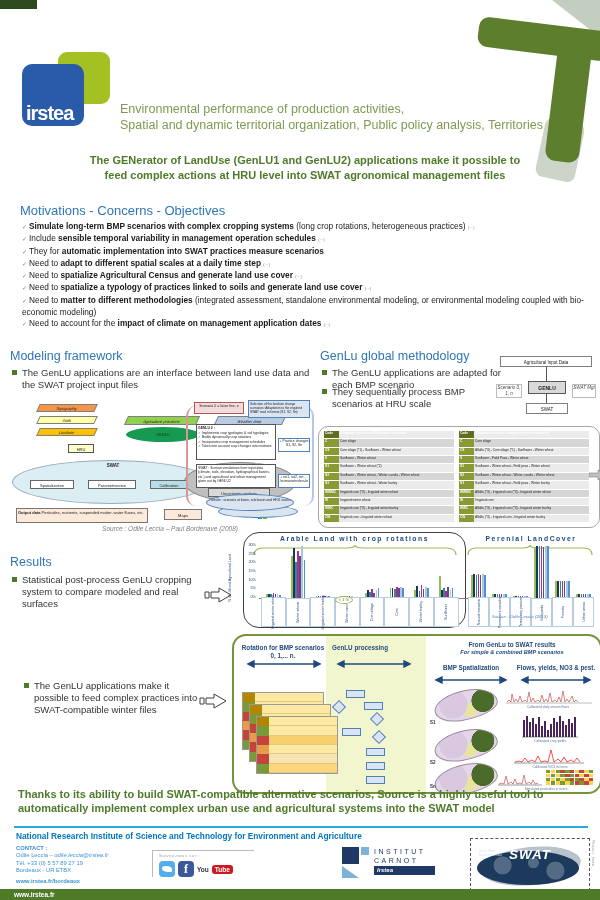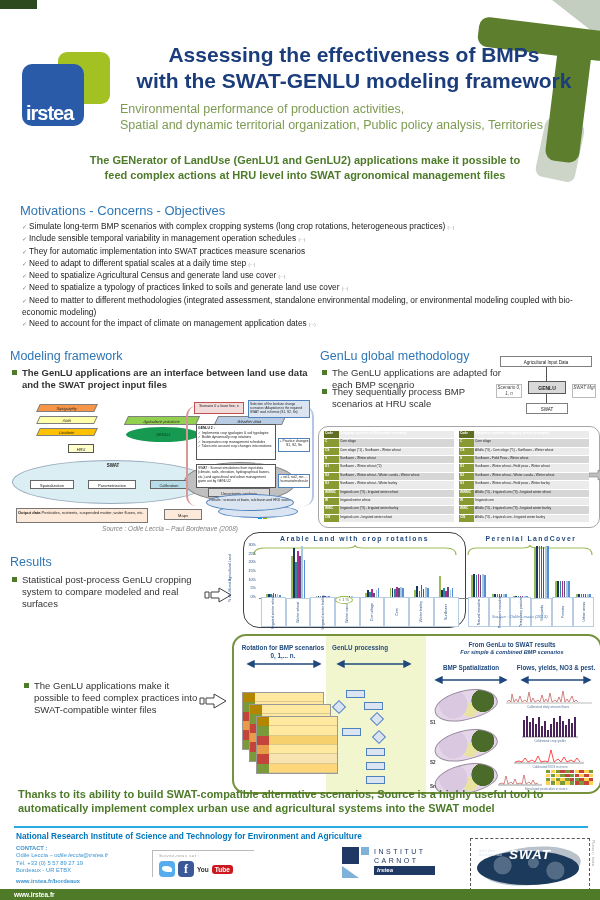--- a/index.html
+++ b/index.html
@@ -23,30 +23,30 @@
   
   .intro{left:55px;top:153px;width:500px;text-align:center;color:#4e7b2a;font-weight:bold;font-size:11px;line-height:14.5px;}
   .conclusion{left:18px;top:787px;width:566px;color:#4e7b2a;font-weight:bold;font-size:11px;line-height:14px;}
 
   
   .sect-h{color:#2f76b5;font-size:13px;}
   .motiv-h{left:20px;top:203px;}
   .mot-list{left:22px;top:221px;width:566px;}
   .mot-item{font-size:8.3px;line-height:11.3px;color:#1a1a1a;}
   .chk{color:#7f7f7f;font-size:6px;margin-right:2px;}
-  .bld{font-weight:normal;}
+  .bld{font-weight:bold;}
   .cite{font-size:4px;color:#808080;}
 
   
   .mf-h{left:10px;top:349px;font-size:12.5px;}
   .gm-h{left:320px;top:349px;font-size:12.5px;}
   .bullet{display:flex;}
   .bullet .sq{width:5px;height:5px;background:#4e7b2a;margin:3px 5px 0 0;flex:0 0 auto;}
   .bullet .bt{font-size:9.5px;line-height:12px;color:#333;}
-  .mf-b{left:12px;top:367px;width:300px;font-weight:bold;}
+  .mf-b{left:12px;top:367px;width:300px;}
   .gm-b{left:322px;top:367px;width:180px;}
 
   
   .diag{left:8px;top:402px;width:304px;height:122px;font-size:4px;}
   .d{position:absolute;box-sizing:border-box;text-align:center;overflow:hidden;}
   .par{transform:skewX(-25deg);border:0.5px solid #7f7f7f;line-height:8px;}
   .layer1{left:30px;top:2px;width:58px;height:8px;background:#f79646;}
   .layer2{left:30px;top:14px;width:58px;height:8px;background:#ffffaa;}
   .layer3{left:30px;top:26px;width:58px;height:8px;background:#ffc000;}
   .agp{left:118px;top:14px;width:72px;height:9px;background:#92d050;line-height:9px;}
@@ -207,24 +207,20 @@
   <div class="abs decor-gray2"></div>
   <div class="abs decor-green-h"></div>
   <div class="abs decor-green-v"></div>
 
   <div class="abs logo-wrap">
     <div class="logo-green"></div>
     <div class="logo-blue"></div>
     <div class="logo-text">irstea</div>
   </div>
 
-  <div class="abs title">
-    <div>Assessing the effectiveness of BMPs</div>
-    <div>with the SWAT-GENLU modeling framework</div>
-  </div>
   <div class="abs subtitle">
     <div>Environmental performance of production activities,</div>
     <div>Spatial and dynamic territorial organization, Public policy analysis, Territories</div>
   </div>
 
   <div class="abs intro">
     <div>The GENerator of LandUse (GenLU1 and GenLU2) applications make it possible to</div>
     <div>feed complex actions at HRU level into SWAT agronomical management files</div>
   </div>
 

